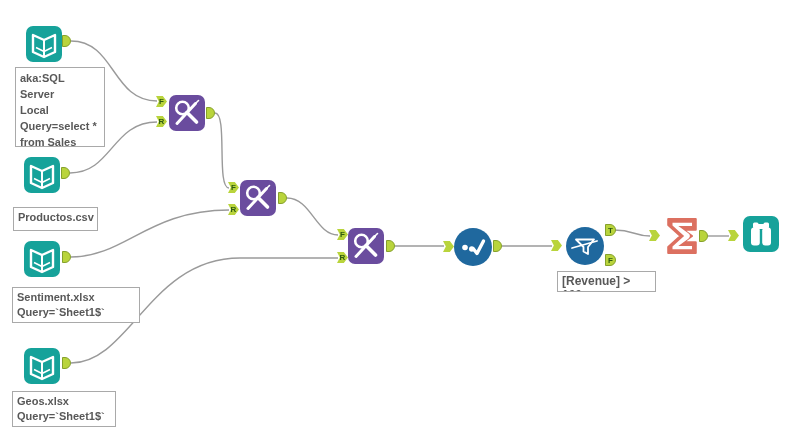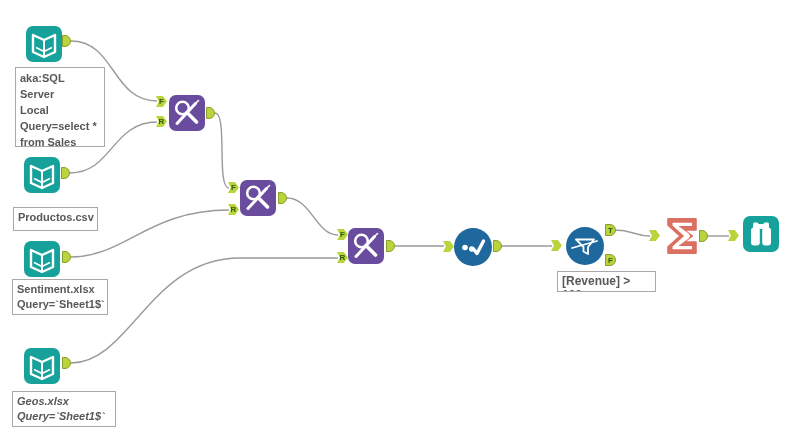--- a/index.html
+++ b/index.html
@@ -82,32 +82,32 @@
   <div class="annotation small" style="left:13px;top:207px;width:85px;height:24px;">Productos.csv</div>
 
   <div class="tool sq teal" style="left:24px;top:241px;">
     <svg viewBox="0 0 36 36">
       <path d="M7 9 L18 14 L29 9 L29 26 L18 31 L7 26 Z" fill="none" stroke="#fff" stroke-width="2.4" stroke-linejoin="round"></path>
       <path d="M18 14 L18 31" stroke="#fff" stroke-width="2"></path>
       <path d="M10 21.5 L18 25.5 M26 21.5 L18 25.5" fill="none" stroke="#fff" stroke-width="1.5"></path>
     </svg>
   </div>
   <div class="a-out" style="left:62px;top:251px;"></div>
-  <div class="annotation small" style="left:12px;top:279px;width:96px;height:36px;">Sentiment.xlsx
+  <div class="annotation small" style="left:12px;top:287px;width:128px;height:36px;">Sentiment.xlsx
 Query=`Sheet1$`</div>
 
   <div class="tool sq teal" style="left:24px;top:348px;">
     <svg viewBox="0 0 36 36">
       <path d="M7 9 L18 14 L29 9 L29 26 L18 31 L7 26 Z" fill="none" stroke="#fff" stroke-width="2.4" stroke-linejoin="round"></path>
       <path d="M18 14 L18 31" stroke="#fff" stroke-width="2"></path>
       <path d="M10 21.5 L18 25.5 M26 21.5 L18 25.5" fill="none" stroke="#fff" stroke-width="1.5"></path>
     </svg>
   </div>
   <div class="a-out" style="left:62px;top:357px;"></div>
-  <div class="annotation small" style="left:12px;top:391px;width:104px;height:36px;font-style:italic;">Geos.xlsx
+  <div class="annotation small" style="left:12px;top:391px;width:104px;height:36px;">Geos.xlsx
 Query=`Sheet1$`</div>
 
   <div class="a-in" style="left:156px;top:96px;">
     <span class="a-letter">F</span>
   </div>
   <div class="a-in" style="left:156px;top:116px;">
     <span class="a-letter">R</span>
   </div>
   <div class="tool sq purple" style="left:169px;top:95px;">
     <svg viewBox="0 0 36 36">

